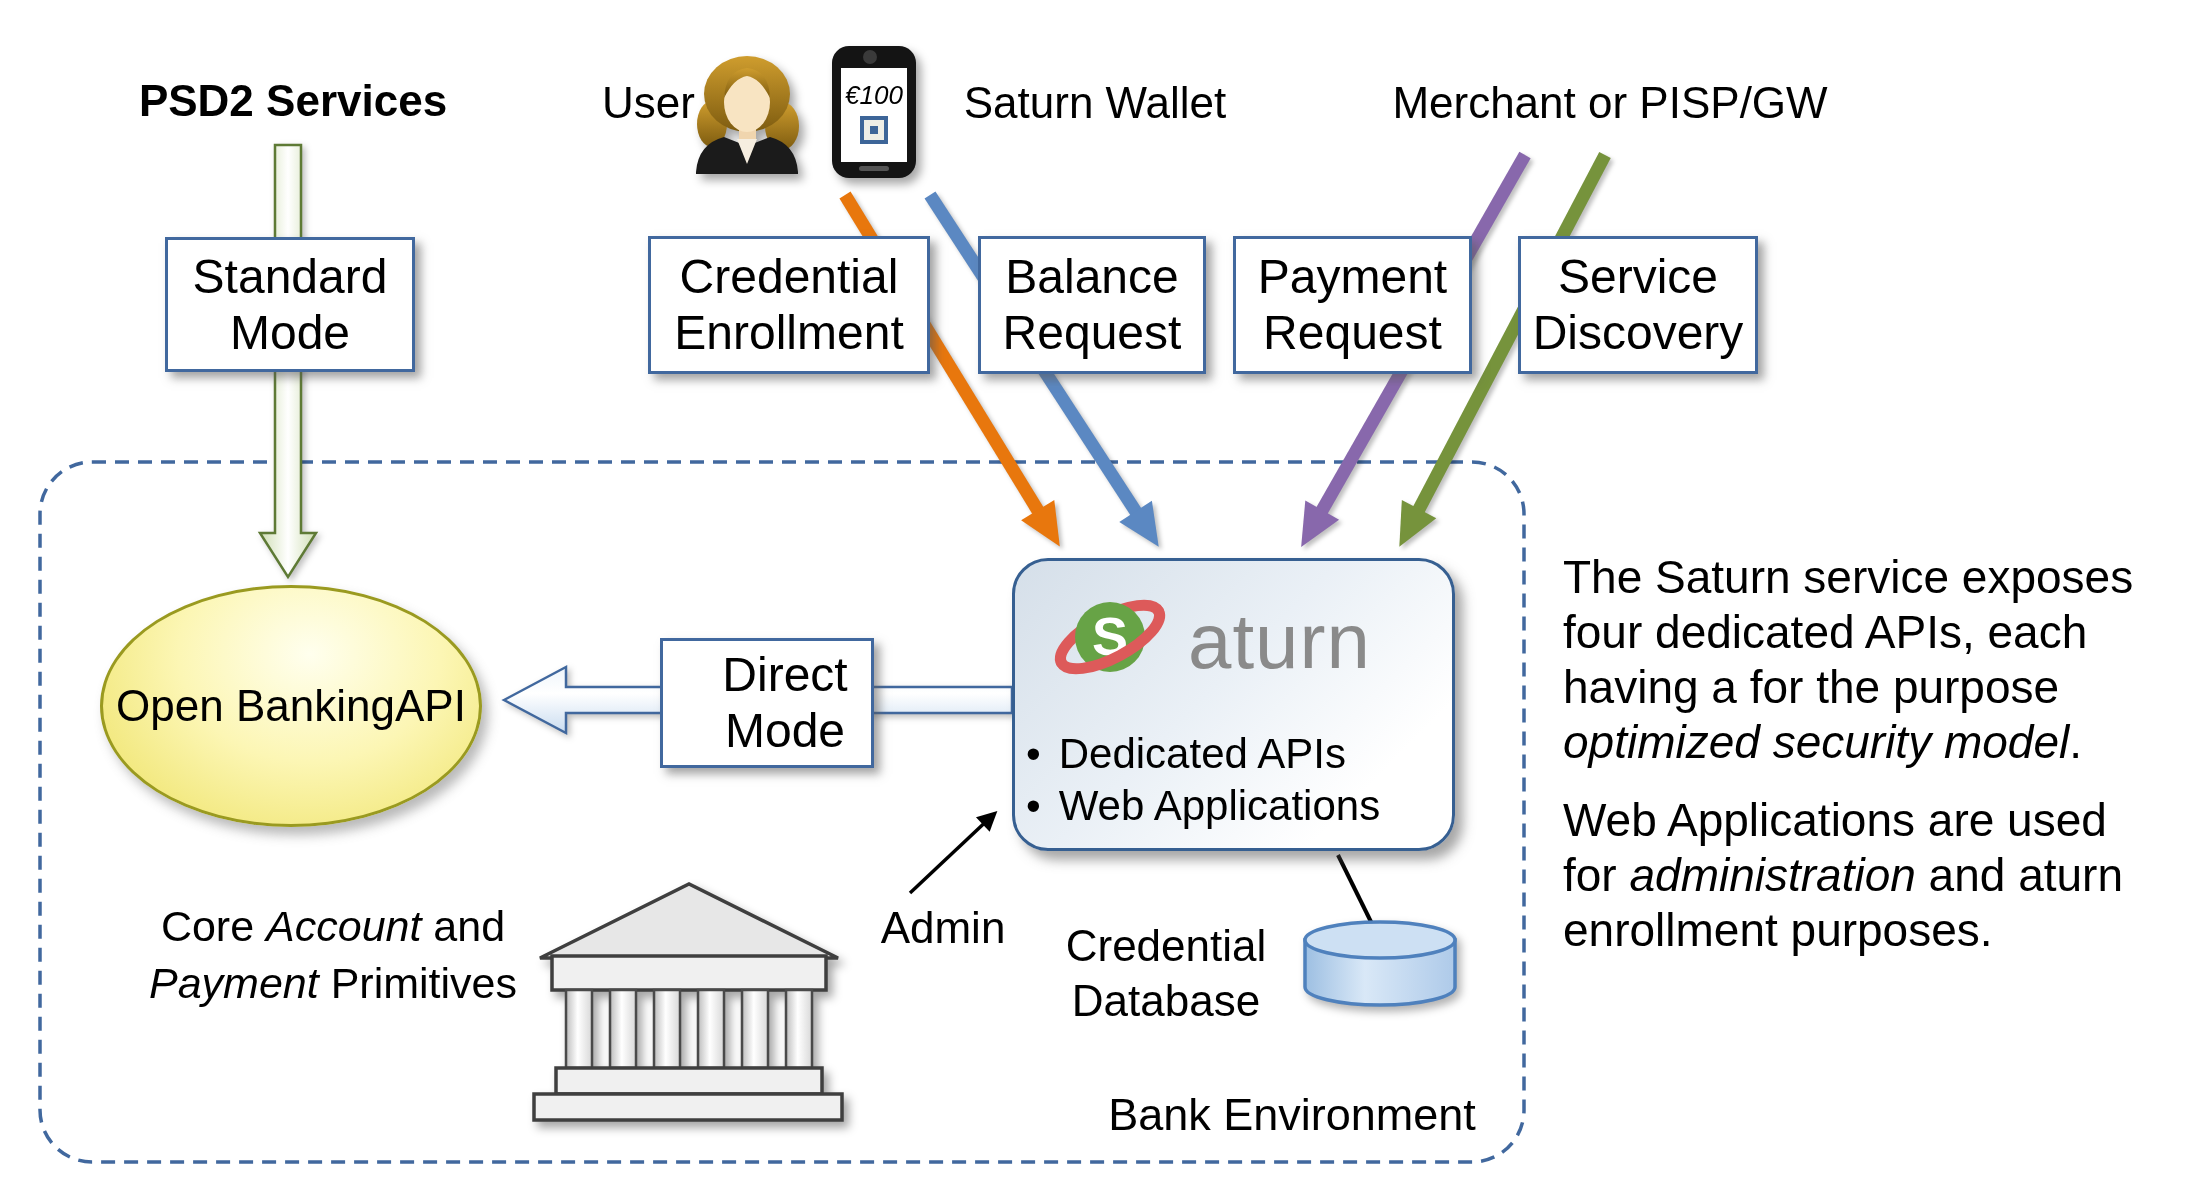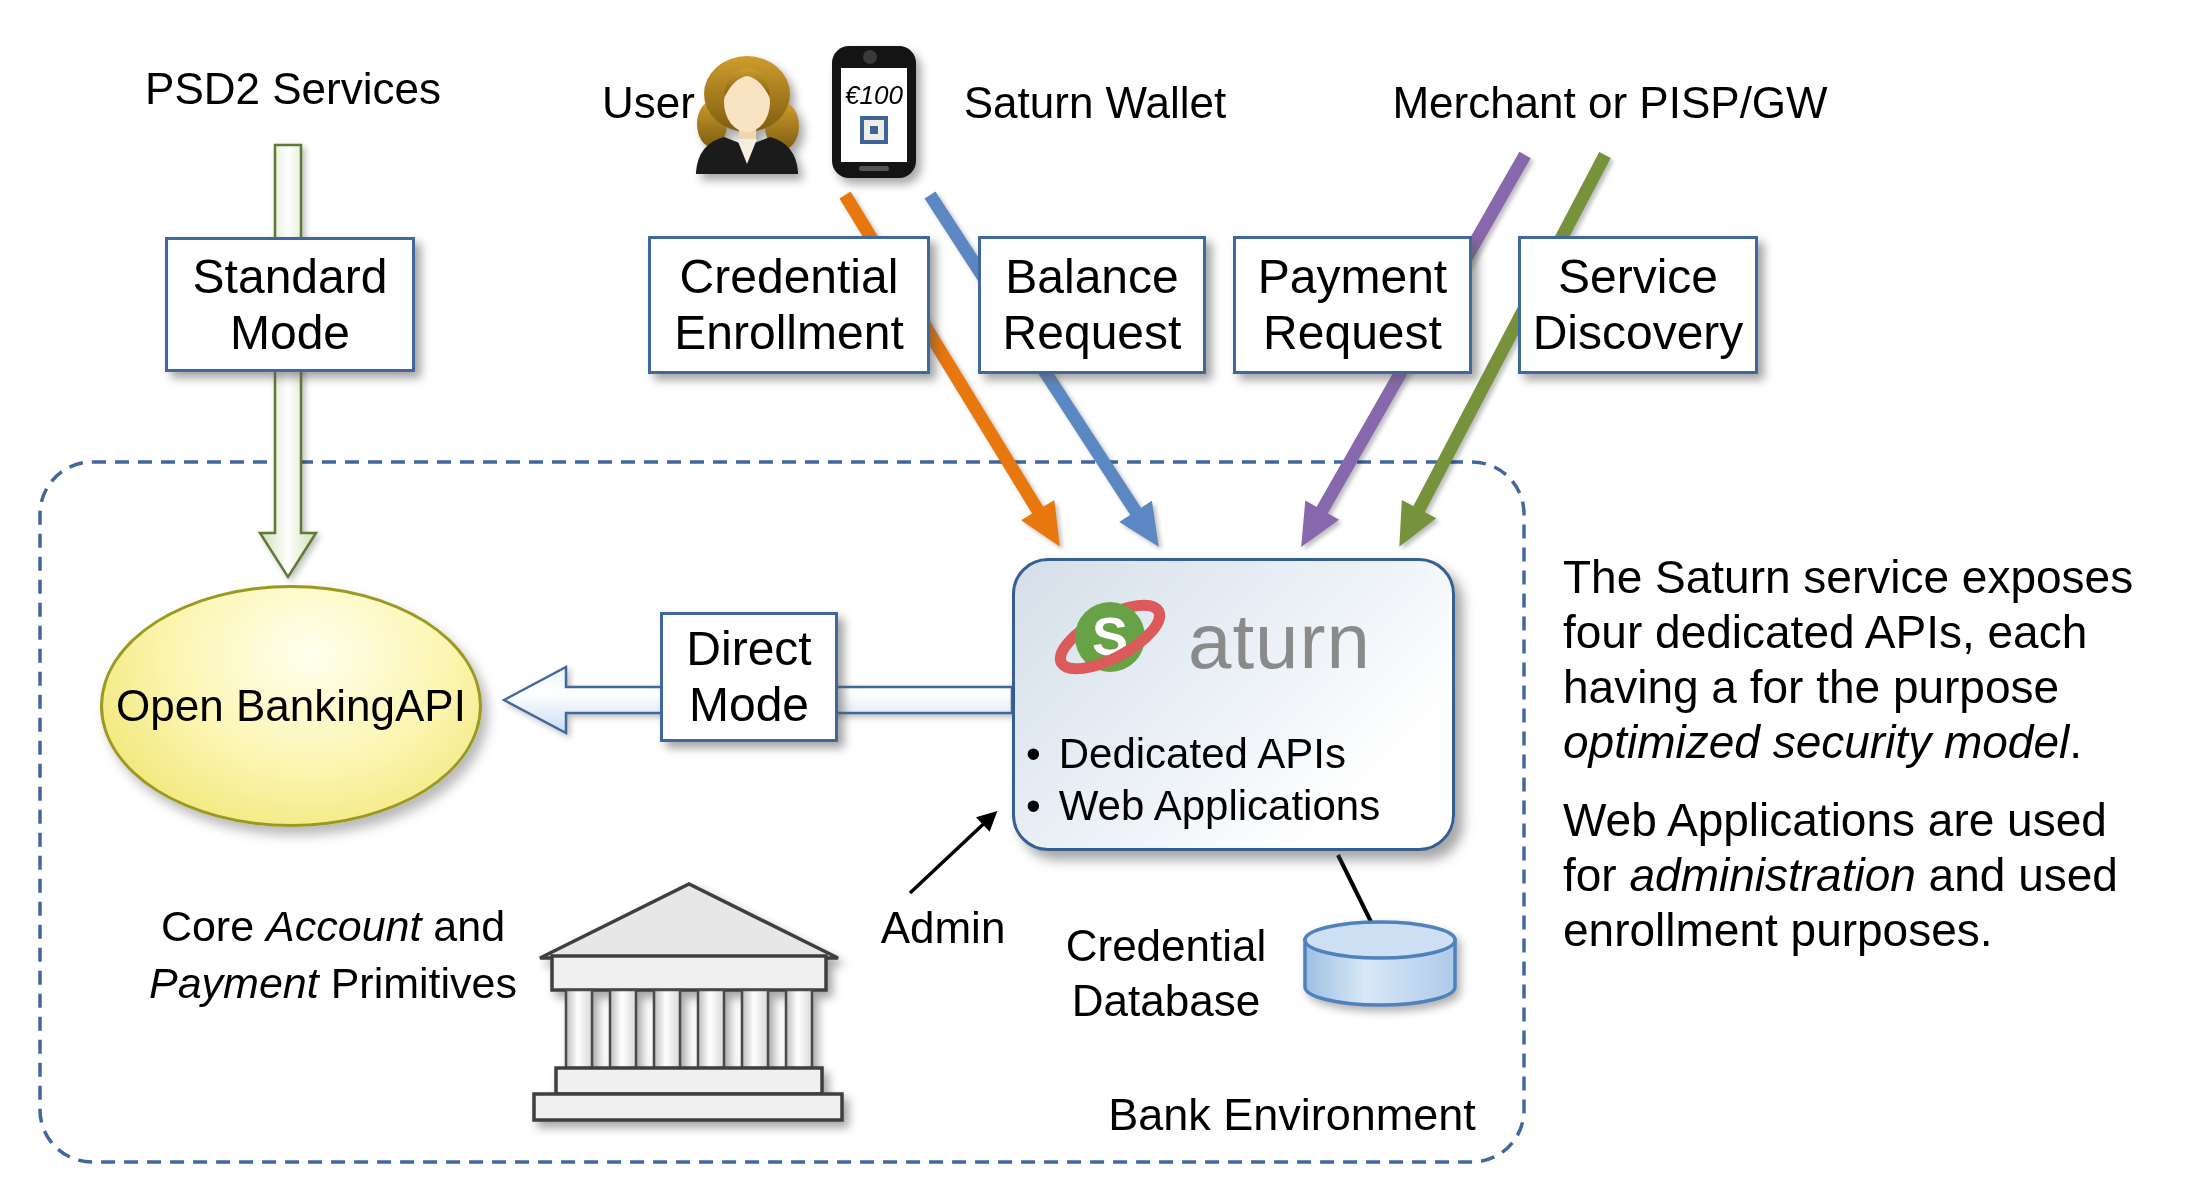--- a/index.html
+++ b/index.html
@@ -77,21 +77,21 @@
     <line x1="845" y1="195" x2="1040" y2="514" stroke-width="13" marker-end="url(#ah-orange)" style="stroke:var(--arrow-orange,#e8770d);filter:drop-shadow(3px 3px 2px rgba(0,0,0,.25))"></line>
     <line x1="930" y1="195" x2="1138" y2="515" stroke-width="13" marker-end="url(#ah-blue)" style="stroke:var(--arrow-blue,#5b88c2);filter:drop-shadow(3px 3px 2px rgba(0,0,0,.25))"></line>
     <line x1="1525" y1="155" x2="1320" y2="514" stroke-width="13" marker-end="url(#ah-purple)" style="stroke:var(--arrow-purple,#8868ac);filter:drop-shadow(3px 3px 2px rgba(0,0,0,.25))"></line>
     <line x1="1605" y1="155" x2="1417" y2="513" stroke-width="13" marker-end="url(#ah-green)" style="stroke:var(--arrow-green,#76933c);filter:drop-shadow(3px 3px 2px rgba(0,0,0,.25))"></line>
 
     <line x1="910" y1="893" x2="993" y2="815" stroke="#000" stroke-width="3.5" marker-end="url(#ah-black)"></line>
 
     <line x1="1338" y1="855" x2="1378" y2="936" stroke="#000" stroke-width="4"></line>
   </svg>
 
-  <div class="el lbl" style="left:90px;top:64px;width:406px;">PSD2 Services</div>
+  <div class="el lbl" style="left:90px;top:76px;width:406px;font-weight:bold;">PSD2 Services</div>
   <div class="el lbl" style="left:560px;top:78px;width:135px;text-align:right;">User</div>
   <div class="el lbl" style="left:945px;top:78px;width:300px;">Saturn Wallet</div>
   <div class="el lbl" style="left:1380px;top:78px;width:460px;">Merchant or PISP/GW</div>
 
   <div class="el icon-shadow" style="left:690px;top:40px;">
     <svg width="120" height="140" viewBox="0 0 120 140">
       <defs>
         <linearGradient id="hairGrad" x1="0" y1="0" x2="0" y2="1">
           <stop offset="0" stop-color="#cf9d2e"></stop>
             <stop offset="1" stop-color="#7e5c10"></stop>
@@ -140,21 +140,21 @@
   <div class="el rect-box" style="left:1518px;top:236px;width:234px;height:132px;">
     <span>Service</span>
     <span>Discovery</span>
   </div>
 
   <div class="el ellipse" style="left:100px;top:585px;width:376px;height:236px;">
     <span>Open Banking</span>
     <span>API</span>
   </div>
 
-  <div class="el rect-box" style="left:660px;top:612px;width:172px;height:124px;">
+  <div class="el rect-box" style="left:660px;top:638px;width:172px;height:124px;padding-left:36px;">
     <span>Direct</span>
     <span>Mode</span>
   </div>
 
   <div class="el" style="left:103px;top:858px;width:460px;text-align:center;font-size:43px;line-height:57px;">
     <div style="white-space:nowrap;margin-top:40px;">
       <span>Core </span><span class="it">Account</span><span> and</span>
     </div>
     <div style="white-space:nowrap;">
       <span class="it">Payment</span><span> Primitives</span>
@@ -227,18 +227,18 @@
 
   <div class="el side" style="left:1563px;top:502px;margin-top:48px;">
     <div>The Saturn service exposes</div>
     <div>four dedicated APIs, each</div>
     <div>having a for the purpose</div>
     <div style="margin-bottom:23px;">
       <span class="it">optimized security model</span><span>.</span>
     </div>
     <div>Web Applications are used</div>
     <div>
-      <span>for </span><span class="it">administration</span><span> and used</span>
+      <span>for </span><span class="it">administration</span><span> and aturn</span>
     </div>
     <div>enrollment purposes.</div>
   </div>
 
 </div>
 
 </body></html>

